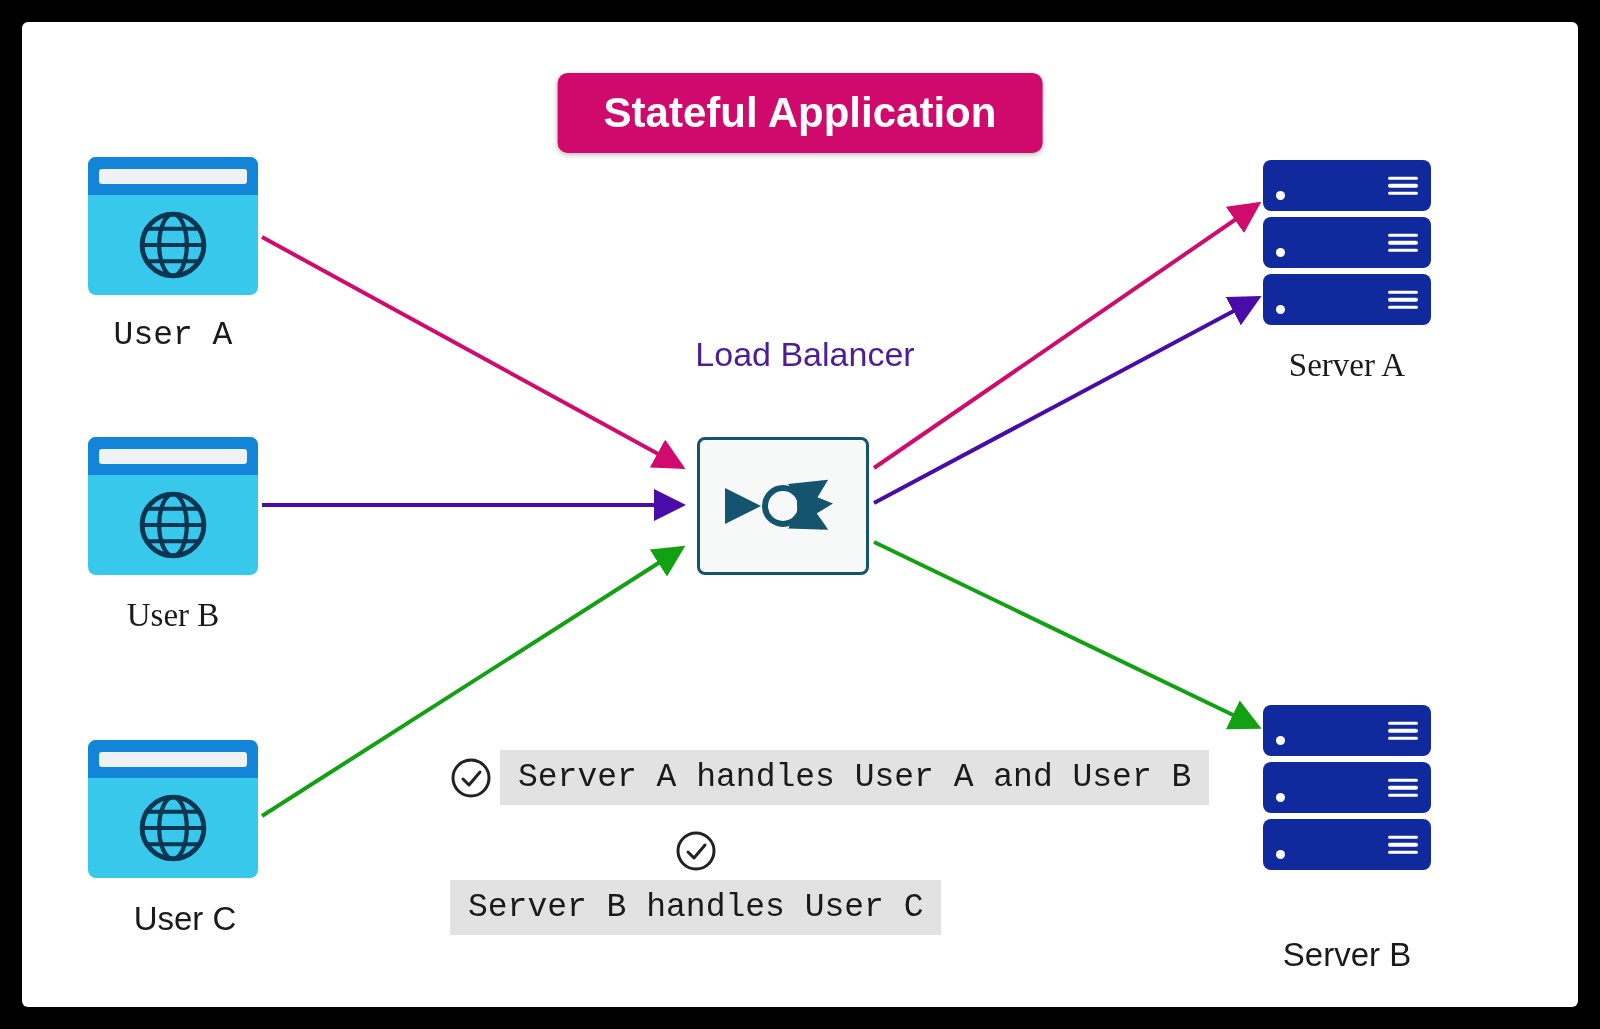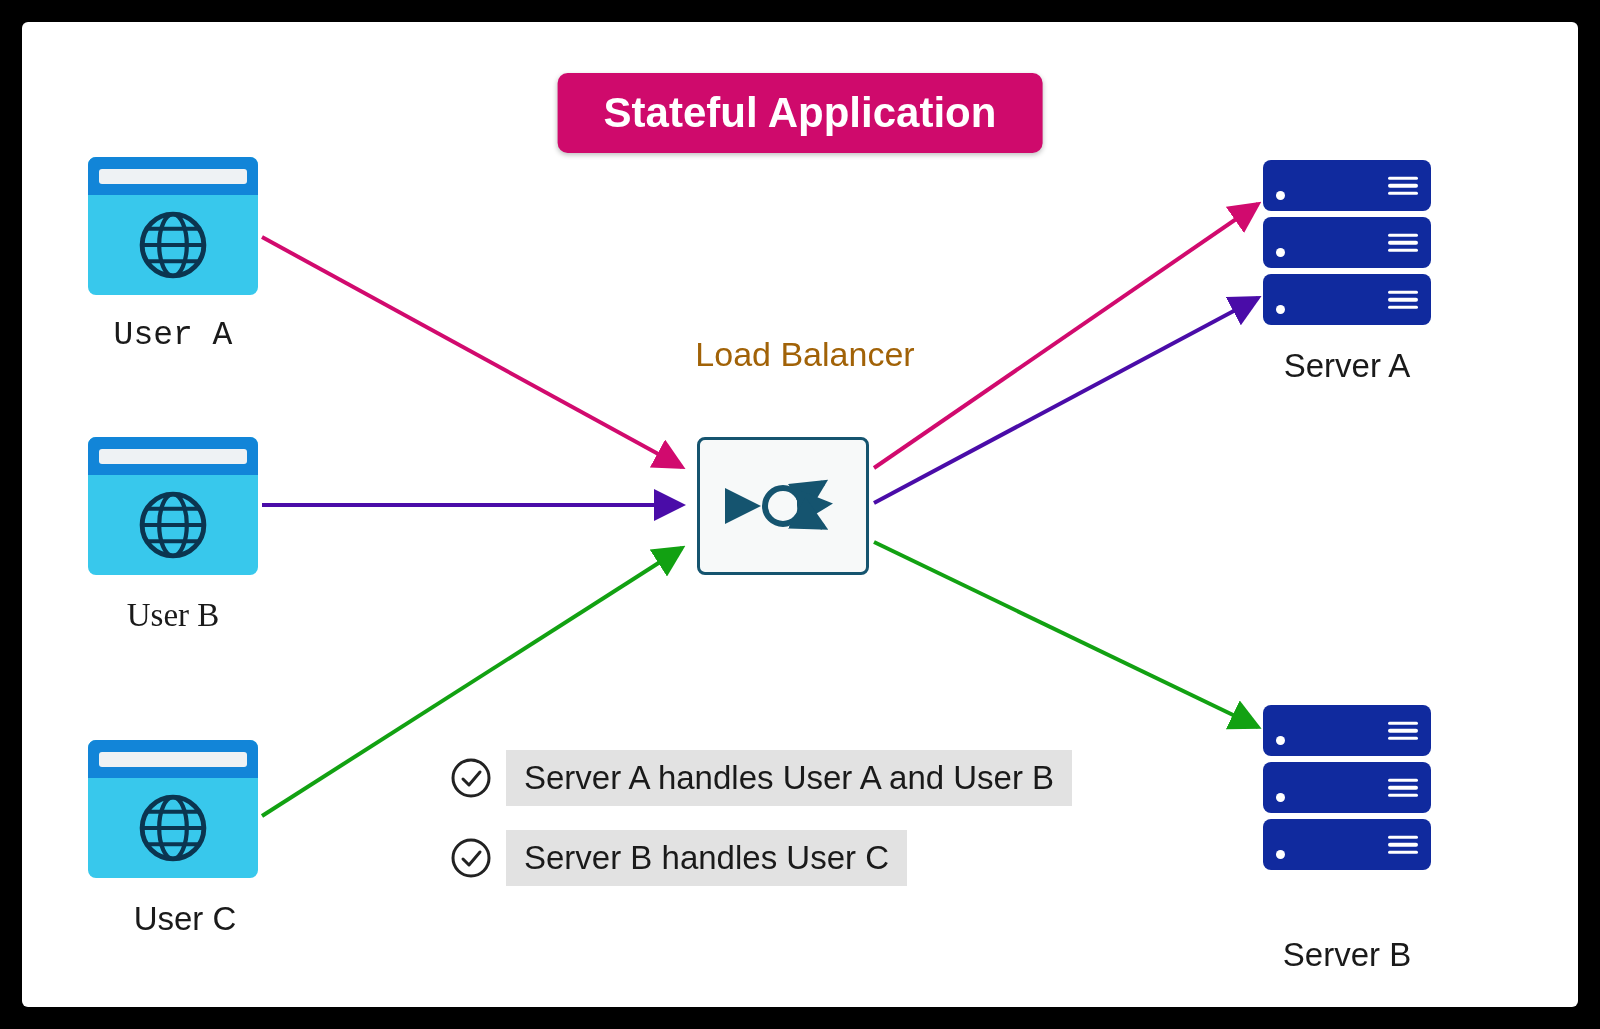--- a/index.html
+++ b/index.html
@@ -33,21 +33,21 @@
   .browser-bar-stripe{height:15px;background:#eef2f4;border-radius:3px;flex:1;}
   .browser-body{height:100px;display:flex;align-items:center;justify-content:center;}
 
   .node-label{
     position:absolute;font-size:33px;color:#1a1a1a;text-align:center;white-space:nowrap;
   }
 
   
   .lb-label{
     position:absolute;left:665px;top:308px;width:236px;text-align:center;
-    font-size:34px;line-height:1.45;color:#a16207;
+    font-size:34px;line-height:1.45;color:#4c1d95;
   }
   .lb-box{
     position:absolute;left:675px;top:415px;width:172px;height:138px;
     background:#f7f9f9;border:3px solid #15546f;border-radius:8px;
     display:flex;align-items:center;justify-content:center;box-sizing:border-box;
   }
 
   
   .server-stack{position:absolute;width:168px;}
   .server-unit{
@@ -59,21 +59,21 @@
     border-radius:50%;background:#ffffff;
   }
   .server-lines{
     position:absolute;right:13px;top:50%;transform:translateY(-50%);
     display:flex;flex-direction:column;gap:4px;
   }
   .server-lines span{display:block;width:30px;height:3.5px;background:#ffffff;border-radius:2px;}
 
   
   .note-row{
-    position:absolute;display:flex;align-items:center;gap:14px;
+    position:absolute;display:flex;align-items:center;gap:8px;font-family:Liberation Mono, monospace;
   }
   .note-text{
     background:#e2e2e2;color:#1a1a1a;font-size:33px;padding:9px 18px;
     white-space:nowrap;
   }
 
   svg.overlay{position:absolute;left:0;top:0;pointer-events:none;}
 </style>
 </head>
 <body>
@@ -186,21 +186,21 @@
       </div>
       <div class="server-unit">
         <div class="server-dot"></div>
         <div class="server-lines">
             <span></span>
             <span></span>
             <span></span>
           </div>
       </div>
     </div>
-    <div class="node-label" style="left:1241px;top:325px;width:168px;">Server A</div>
+    <div class="node-label" style="left:1241px;top:325px;width:168px;font-family:Liberation Serif, serif;">Server A</div>
 
     <div class="server-stack" style="left:1241px;top:683px;">
       <div class="server-unit">
         <div class="server-dot"></div>
         <div class="server-lines">
             <span></span>
             <span></span>
             <span></span>
           </div>
       </div>
@@ -223,21 +223,21 @@
     </div>
     <div class="node-label" style="left:1241px;top:914px;width:168px;">Server B</div>
 
     <div class="note-row" style="left:428px;top:728px;">
       <svg width="42" height="42" viewBox="0 0 42 42">
         <circle cx="21" cy="21" r="18" fill="none" stroke="#222222" stroke-width="3"></circle>
         <path d="M13 22 L19 28 L30 15" fill="none" stroke="#222222" stroke-width="3" stroke-linecap="round" stroke-linejoin="round"></path>
       </svg>
       <div class="note-text">Server A handles User A and User B</div>
     </div>
-    <div class="note-row" style="left:428px;top:808px;">
+    <div class="note-row" style="left:428px;top:808px;flex-direction:column;">
       <svg width="42" height="42" viewBox="0 0 42 42">
         <circle cx="21" cy="21" r="18" fill="none" stroke="#222222" stroke-width="3"></circle>
         <path d="M13 22 L19 28 L30 15" fill="none" stroke="#222222" stroke-width="3" stroke-linecap="round" stroke-linejoin="round"></path>
       </svg>
       <div class="note-text">Server B handles User C</div>
     </div>
 
   </div>
 </div>
 

